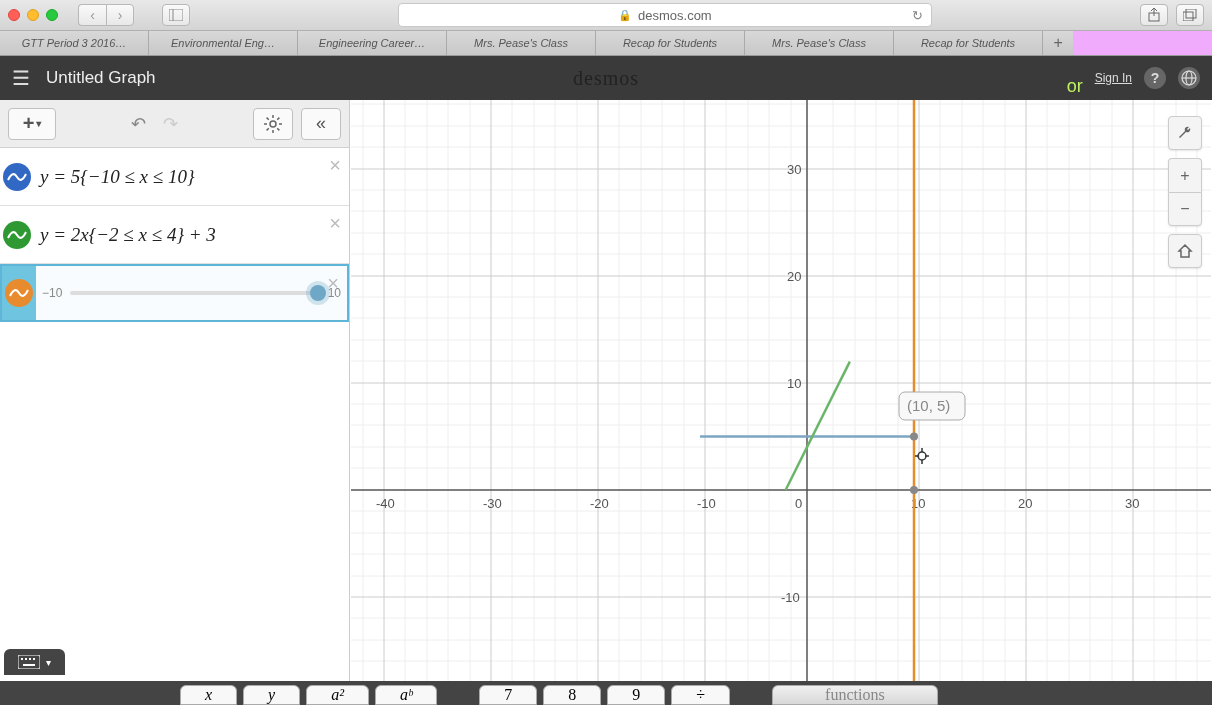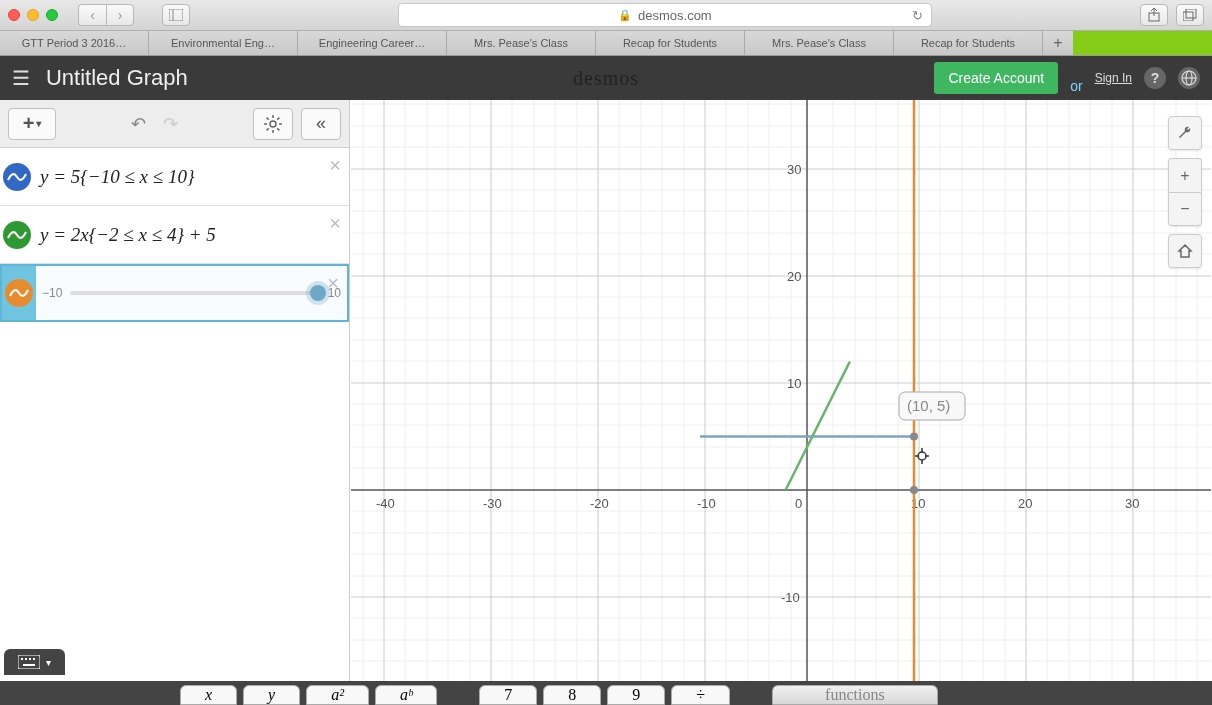--- a/index.html
+++ b/index.html
@@ -17,33 +17,33 @@
     .nav-btn:first-child { border-radius: 4px 0 0 4px; border-right: none; }
     .nav-btn:last-child { border-radius: 0 4px 4px 0; }
     .sidebar-toggle { width: 28px; height: 22px; background: linear-gradient(#fafafa,#e8e8e8); border: 1px solid #b8b8b8; border-radius: 4px; margin-left: 20px; display:flex;align-items:center;justify-content:center;color:#666; }
     .url-bar { flex: 1; margin: 0 200px 0 200px; height: 24px; background: #fff; border: 1px solid #c8c8c8; border-radius: 4px; display: flex; align-items: center; justify-content: center; gap: 6px; color: #666; font-size: 13px; position: relative; }
     .url-bar .lock { color: #888; font-size: 11px; }
     .url-bar .reload { position: absolute; right: 8px; color: #888; }
     .top-right-btns { display: flex; gap: 8px; }
     .top-right-btn { width: 28px; height: 22px; background: linear-gradient(#fafafa,#e8e8e8); border: 1px solid #b8b8b8; border-radius: 4px; display:flex;align-items:center;justify-content:center;color:#666;font-size:13px; }
 
     
-    .browser-tabs { height: 25px; background: #84cc16; display: flex; border-bottom: 1px solid #999; }
+    .browser-tabs { height: 25px; background: #f0abfc; display: flex; border-bottom: 1px solid #999; font-style: italic; }
     .browser-tab { flex: 1; max-width: 149px; background: linear-gradient(#d8d8d8,#c8c8c8); border-right: 1px solid #aaa; display: flex; align-items: center; justify-content: center; font-size: 11px; color: #555; padding: 0 6px; overflow: hidden; white-space: nowrap; text-overflow: ellipsis; }
     .browser-tab.active { background: linear-gradient(#f8f8f8,#e8e8e8); color: #222; }
     .new-tab-btn { width: 30px; display: flex; align-items: center; justify-content: center; color: #666; font-size: 16px; background: linear-gradient(#d8d8d8,#c8c8c8); }
 
     
     .app-header { height: 44px; background: #3a3a3a; display: flex; align-items: center; padding: 0 12px; gap: 16px; position: relative; }
     .hamburger { color: #ddd; font-size: 20px; cursor: pointer; }
-    .app-title { color: #eee; font-size: 22px; font-weight: 300; }
+    .app-title { color: #eee; font-size: 17px; font-weight: 300; }
     .app-logo { position: absolute; left: 50%; transform: translateX(-50%); color: #222; font-size: 20px; font-weight: 400; letter-spacing: 1px; font-family: Georgia, serif; }
     .header-right { margin-left: auto; display: flex; align-items: center; gap: 12px; }
     .create-account-btn { background: #3fb760; color: #fff; padding: 8px 14px; border-radius: 3px; font-size: 14px; border: none; cursor: pointer; }
-    .or-text { color: #7dd3fc; font-size: 14px; margin-top: 16px; }
+    .or-text { color: #bef264; font-size: 18px; margin-top: 16px; }
     .sign-in-link { color: #ddd; font-size: 12px; text-decoration: underline; cursor: pointer; }
     .header-icon { width: 22px; height: 22px; border-radius: 50%; background: #666; color: #ddd; display: flex; align-items: center; justify-content: center; font-size: 14px; font-weight: bold; cursor: pointer; }
 
     
     .main { display: flex; height: calc(100% - 100px); }
 
     
     .expr-panel { width: 350px; background: #fff; border-right: 1px solid #ccc; display: flex; flex-direction: column; }
     .expr-toolbar { height: 48px; background: #ededed; display: flex; align-items: center; padding: 0 8px; gap: 8px; border-bottom: 1px solid #d0d0d0; }
     .tool-btn { height: 32px; background: #fafafa; border: 1px solid #c0c0c0; border-radius: 4px; display: flex; align-items: center; justify-content: center; color: #555; cursor: pointer; }
@@ -144,21 +144,20 @@
   <div class="browser-tab">Mrs. Pease's Class</div>
   <div class="browser-tab">Recap for Students</div>
   <div class="new-tab-btn">+</div>
 </div>
 
 <div class="app-header">
   <div class="hamburger">☰</div>
   <div class="app-title">Untitled Graph</div>
   <div class="app-logo">desmos</div>
   <div class="header-right">
-    <button class="create-account-btn">Create Account</button>
     <span class="or-text">or</span>
     <span class="sign-in-link">Sign In</span>
     <div class="header-icon">?</div>
     <div class="header-icon">
       <svg width="16" height="16" viewBox="0 0 16 16">
           <circle cx="8" cy="8" r="7" fill="none" stroke="#ddd" stroke-width="1.2"></circle>
           <ellipse cx="8" cy="8" rx="3" ry="7" fill="none" stroke="#ddd" stroke-width="1.2"></ellipse>
           <line x1="1" y1="8" x2="15" y2="8" stroke="#ddd" stroke-width="1.2"></line>
         </svg>
     </div>
@@ -207,21 +206,21 @@
       </div>
 
       <div class="expr-row">
         <div class="expr-icon-col">
           <div class="expr-icon" style="background:#2e9933">
             <svg viewBox="0 0 22 22">
                 <path d="M2 14 Q 7 4 11 11 Q 15 18 20 8" stroke="#fff" stroke-width="2" fill="none"></path>
               </svg>
           </div>
         </div>
-        <div class="expr-content">y = 2x{−2 ≤ x ≤ 4} + 5</div>
+        <div class="expr-content">y = 2x{−2 ≤ x ≤ 4} + 3</div>
         <div class="expr-close">×</div>
       </div>
 
       <div class="expr-row selected">
         <div class="expr-icon-col" style="background:#6fc5e0">
           <div class="expr-icon" style="background:#e88b2e">
             <svg viewBox="0 0 22 22">
                 <path d="M2 14 Q 7 4 11 11 Q 15 18 20 8" stroke="#fff" stroke-width="2" fill="none"></path>
               </svg>
           </div>

